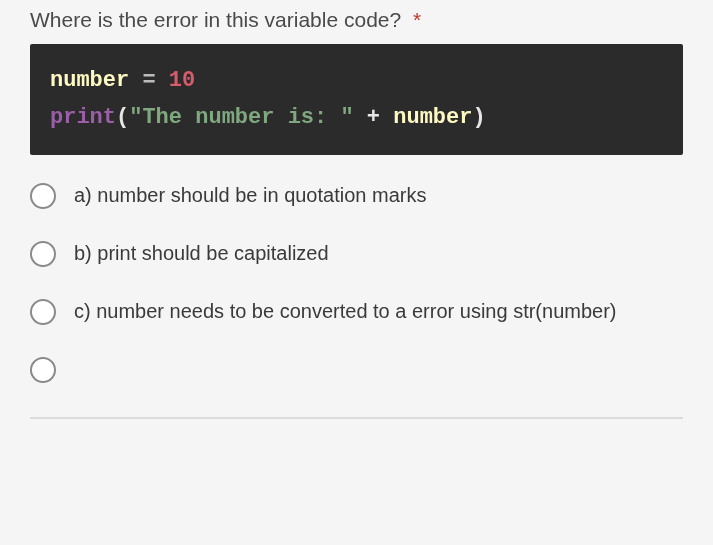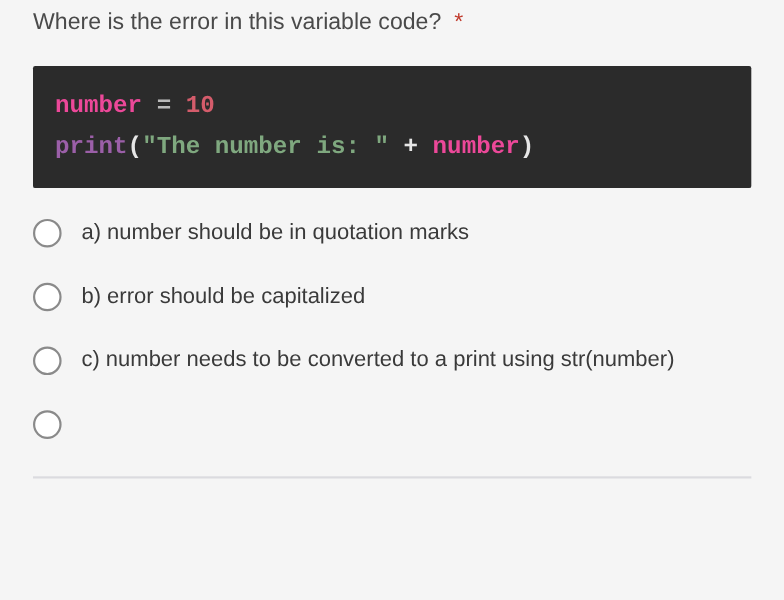--- a/index.html
+++ b/index.html
@@ -9,39 +9,39 @@
     background: #f5f5f5;
     font-family: Arial, sans-serif;
     color: #333;
     padding: 8px 30px;
     overflow: hidden;
   }
   .question-title {
     font-size: 21px;
     font-weight: 500;
     color: #4a4a4a;
-    margin-bottom: 28px;
+    margin-bottom: 12px;
   }
   .required {
     color: #c0392b;
     margin-left: 6px;
   }
   .code-block {
     background: #2b2b2b;
     color: #ddd;
     padding: 18px 20px;
     font-family: "Courier New", monospace;
     font-size: 22px;
     font-weight: bold;
     line-height: 1.7;
     margin-bottom: 28px;
     border-radius: 2px;
   }
   .code-line { white-space: pre; }
-  .tok-var { color: #ec4899; }
+  .tok-var { color: #fef9c3; }
   .tok-eq { color: #bbb; }
   .tok-num { color: #d45c6b; }
   .tok-fn { color: #9b5fa8; margin-top: 28px; }
   .tok-paren { color: #e6e6e6; }
   .tok-str { color: #7fa87f; }
   .tok-op { color: #e6e6e6; }
   .options { display: flex; flex-direction: column; gap: 32px; }
   .option {
     display: flex;
     align-items: center;
@@ -80,24 +80,24 @@
   <div class="code-line"><span class="tok-fn">print</span><span class="tok-paren">(</span><span class="tok-str">"The number is: "</span><span class="tok-op"> + </span><span class="tok-var">number</span><span class="tok-paren">)</span></div>
 </div>
 
 <div class="options">
   <div class="option">
     <div class="radio"></div>
     <div class="option-text">a) number should be in quotation marks</div>
   </div>
   <div class="option">
     <div class="radio"></div>
-    <div class="option-text">b) error should be capitalized</div>
+    <div class="option-text">b) print should be capitalized</div>
   </div>
   <div class="option">
     <div class="radio"></div>
-    <div class="option-text">c) number needs to be converted to a print using str(number)</div>
+    <div class="option-text">c) number needs to be converted to a error using str(number)</div>
   </div>
   <div class="option">
     <div class="radio"></div>
   </div>
 </div>
 
 <div class="divider"></div>
 
 </body></html>

